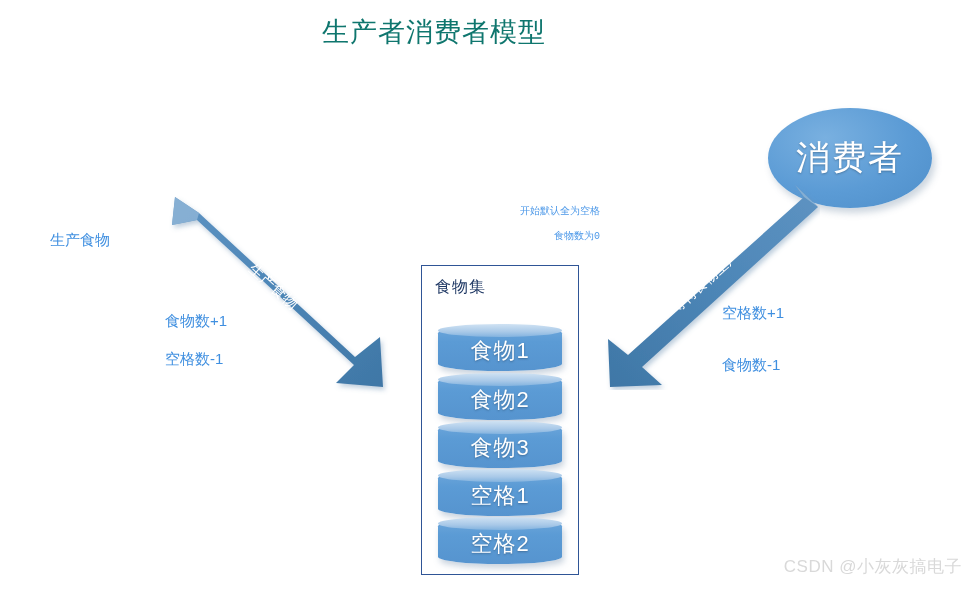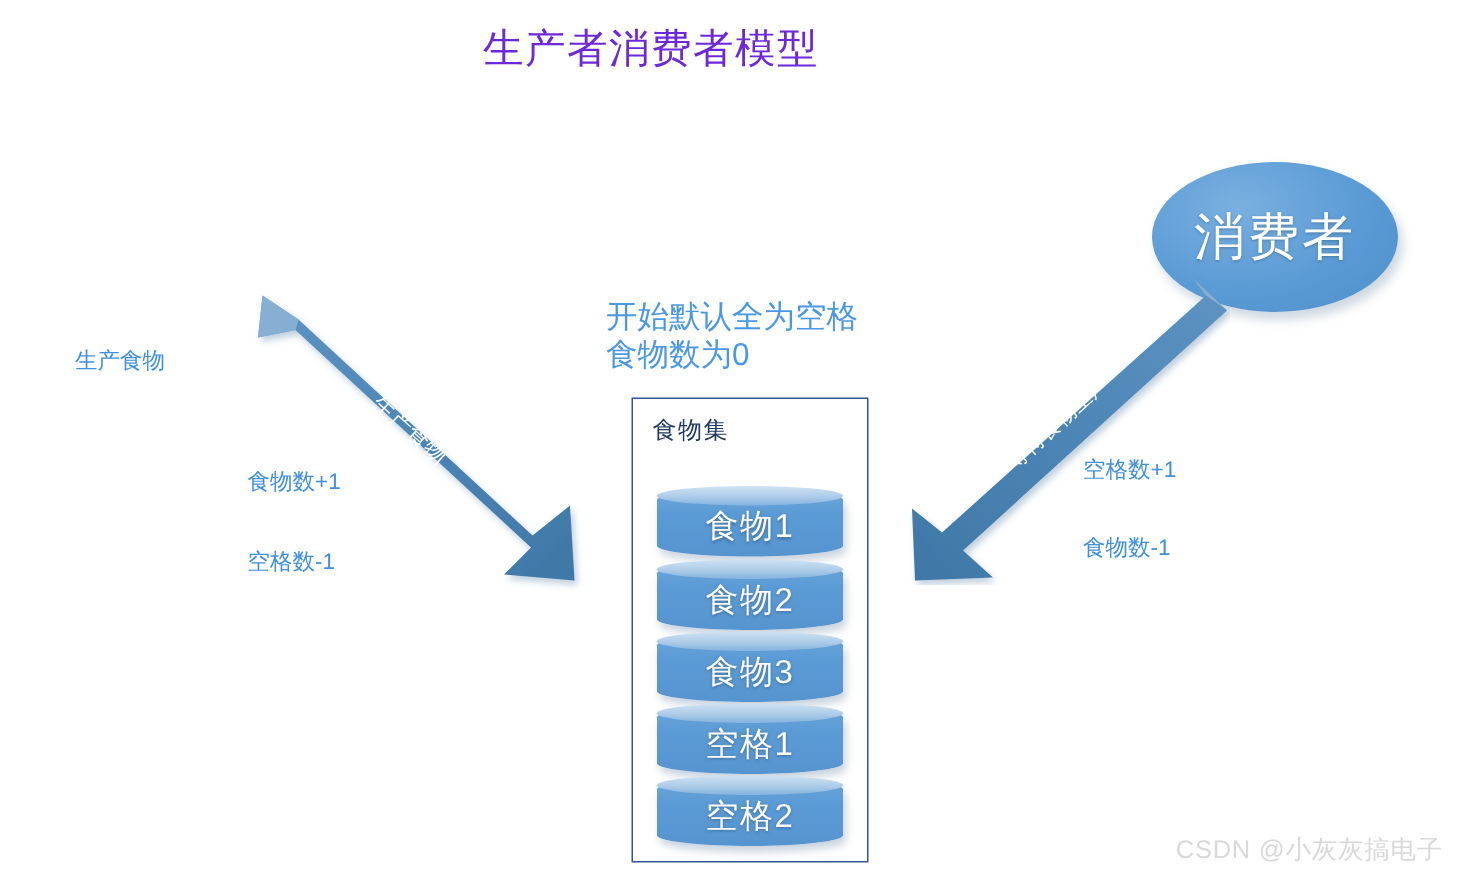--- a/index.html
+++ b/index.html
@@ -20,21 +20,21 @@
   }
 
   
   .diagram-title {
     position: absolute;
     left: 0;
     top: 14px;
     width: 868px;
     text-align: center;
     font-size: 27px;
-    color: #6d28d9;
+    color: #0f766e;
     letter-spacing: 1px;
     font-family: "Liberation Sans", "DejaVu Sans", sans-serif;
   }
 
   
   .actor {
     position: absolute;
     border-radius: 50%;
     background: radial-gradient(ellipse at 35% 30%, #79b0e0 0%, #5b9bd5 55%, #4e8ec9 100%);
     box-shadow: 3px 5px 7px rgba(90,120,150,0.30);
@@ -64,31 +64,32 @@
   
   .note {
     position: absolute;
     color: #3f8fe0;
     font-size: 15px;
     white-space: nowrap;
     font-family: "Liberation Sans", "DejaVu Sans", sans-serif;
   }
   #note-produce-food   { left: 50px;  top: 231px; }
   #note-left-1         { left: 165px; top: 312px; }
-  #note-left-2         { left: 165px; top: 365px; }
+  #note-left-2         { left: 165px; top: 350px; }
   #note-right-1        { left: 722px; top: 304px; }
   #note-right-2        { left: 722px; top: 356px; }
 
   .note-center {
     position: absolute;
     color: #4a97e8;
-    font-size: 21px;
-    text-align: left;
+    font-size: 10px;
+    text-align: right;
     line-height: 25px;
     white-space: nowrap;
+    font-family: Liberation Mono, monospace;
   }
   #note-init { left: 404px; top: 199px; width: 196px; }
 
   
   .arrow-wrap {
     position: absolute;
     pointer-events: none;
   }
   #arrow-left-wrap  { left: 150px; top: 185px; width: 260px; height: 215px; }
   #arrow-right-wrap { left: 590px; top: 185px; width: 230px; height: 205px; }

